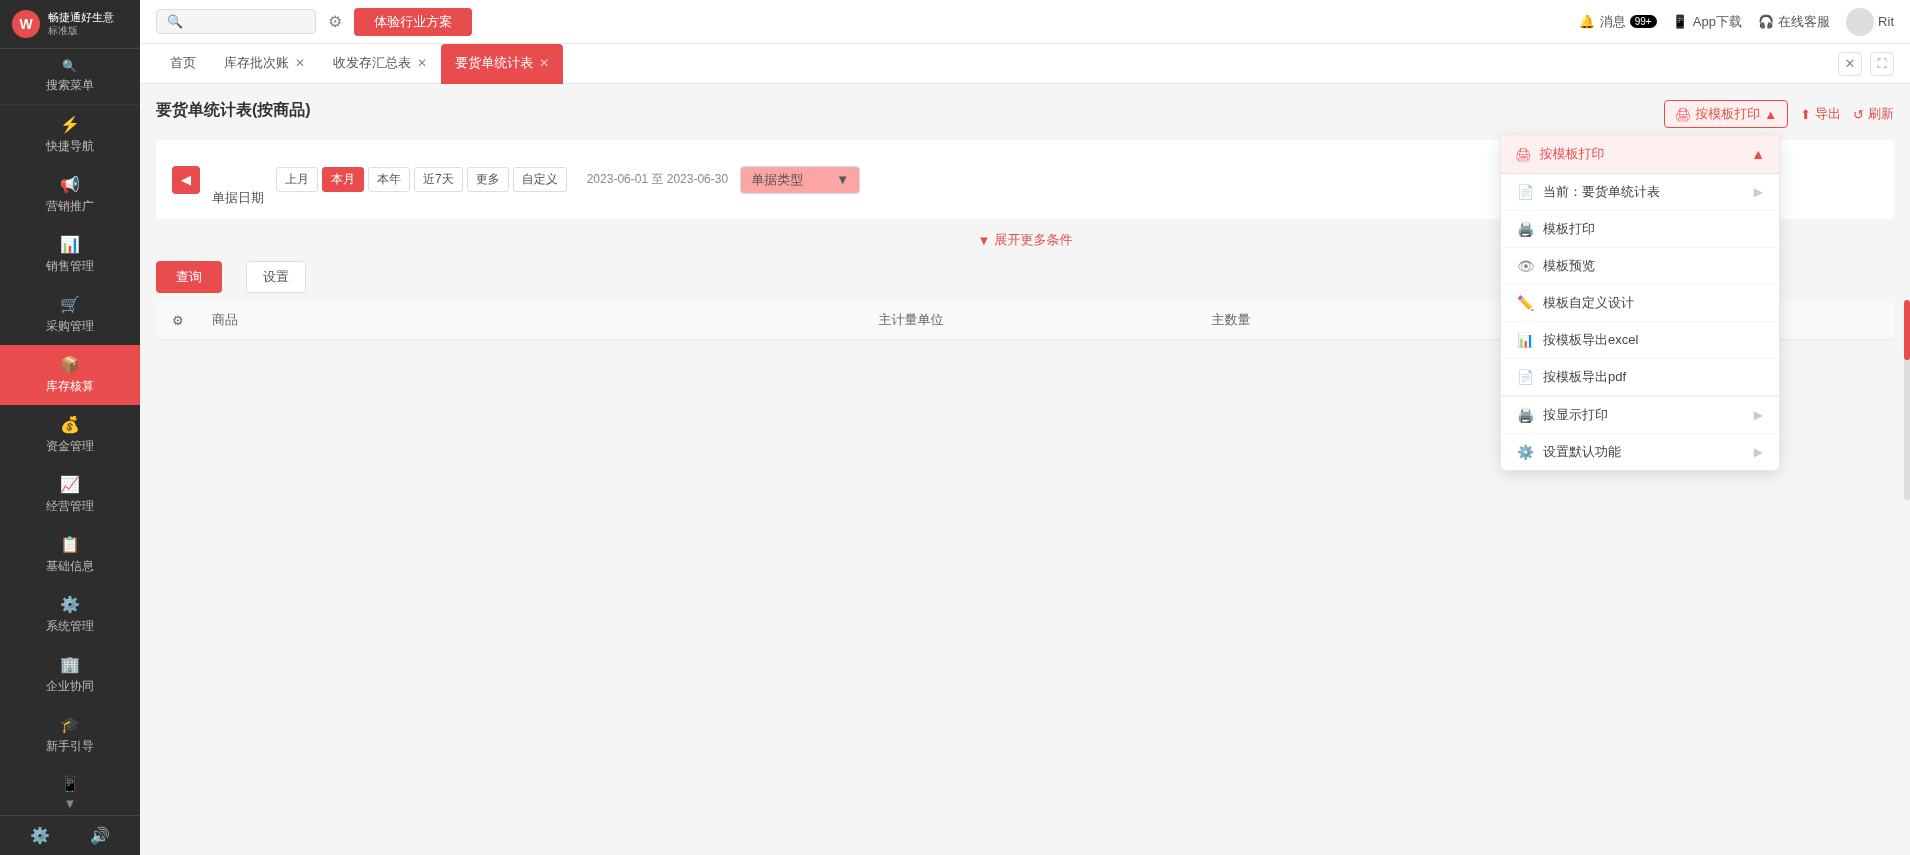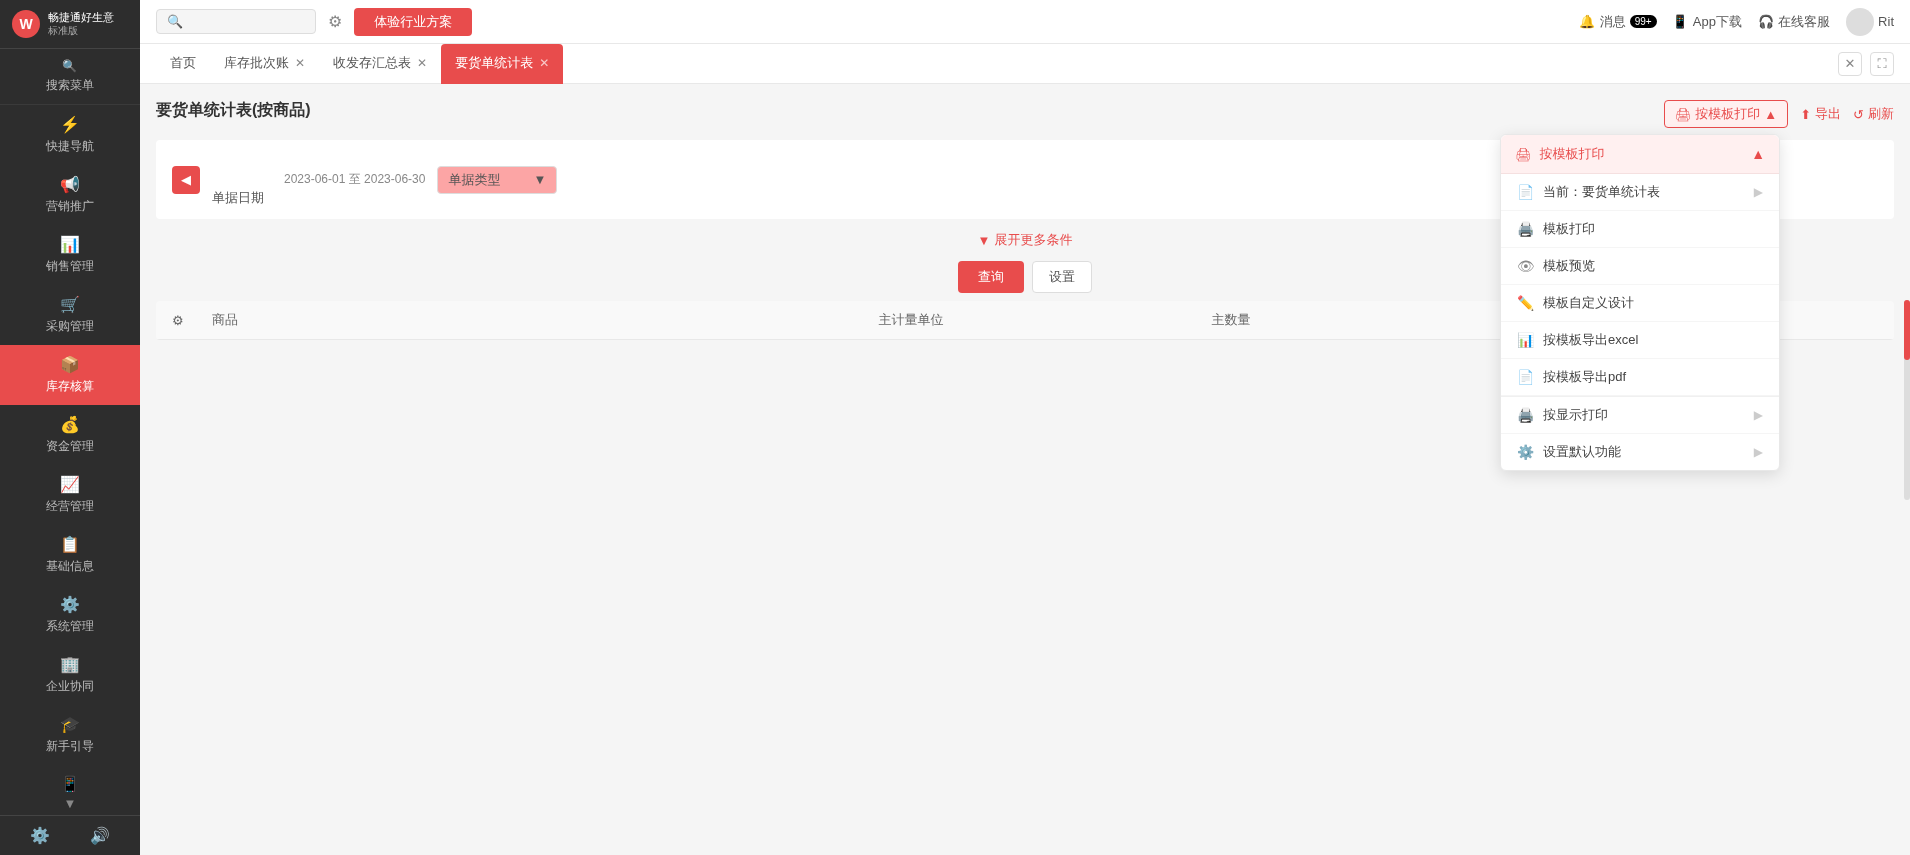--- a/index.html
+++ b/index.html
@@ -571,36 +571,44 @@
           <span>刷新</span>
         </button>
       </div>
     </div>
 
     <div class="filter-bar">
       <div class="filter-expand-btn">
         <span>◀</span>
       </div>
       <span class="filter-label">单据日期</span>
+      <div class="date-btns">
+        <button class="date-btn">上月</button>
+        <button class="date-btn active">本月</button>
+        <button class="date-btn">本年</button>
+        <button class="date-btn">近7天</button>
+        <button class="date-btn">更多</button>
+        <button class="date-btn">自定义</button>
+      </div>
       <span class="date-range">2023-06-01 至 2023-06-30</span>
       <div class="filter-select">
         <span>单据类型</span>
         <span style="flex:1"></span>
         <span>▼</span>
       </div>
     </div>
 
     <div style="text-align:center; margin-bottom: 12px;">
       <button class="expand-more-btn">
         <span>▼</span>
         <span>展开更多条件</span>
       </button>
     </div>
 
-    <div style="display:flex; justify-content:center; gap:8px; margin-bottom:8px;">
+    <div style="display:flex; justify-content:flex-start; gap:24px; margin-bottom:8px;">
       <button style="background:#e84c4c; color:white; border:none; border-radius:4px; padding:6px 20px; font-size:13px; cursor:pointer;">查询</button>
       <button style="background:white; color:#555; border:1px solid #ddd; border-radius:4px; padding:6px 16px; font-size:13px; cursor:pointer;">设置</button>
     </div>
 
     <div class="data-table">
       <div class="table-header">
         <div class="table-col col-settings">
           <span>⚙</span>
         </div>
         <div class="table-col col-name">商品</div>

